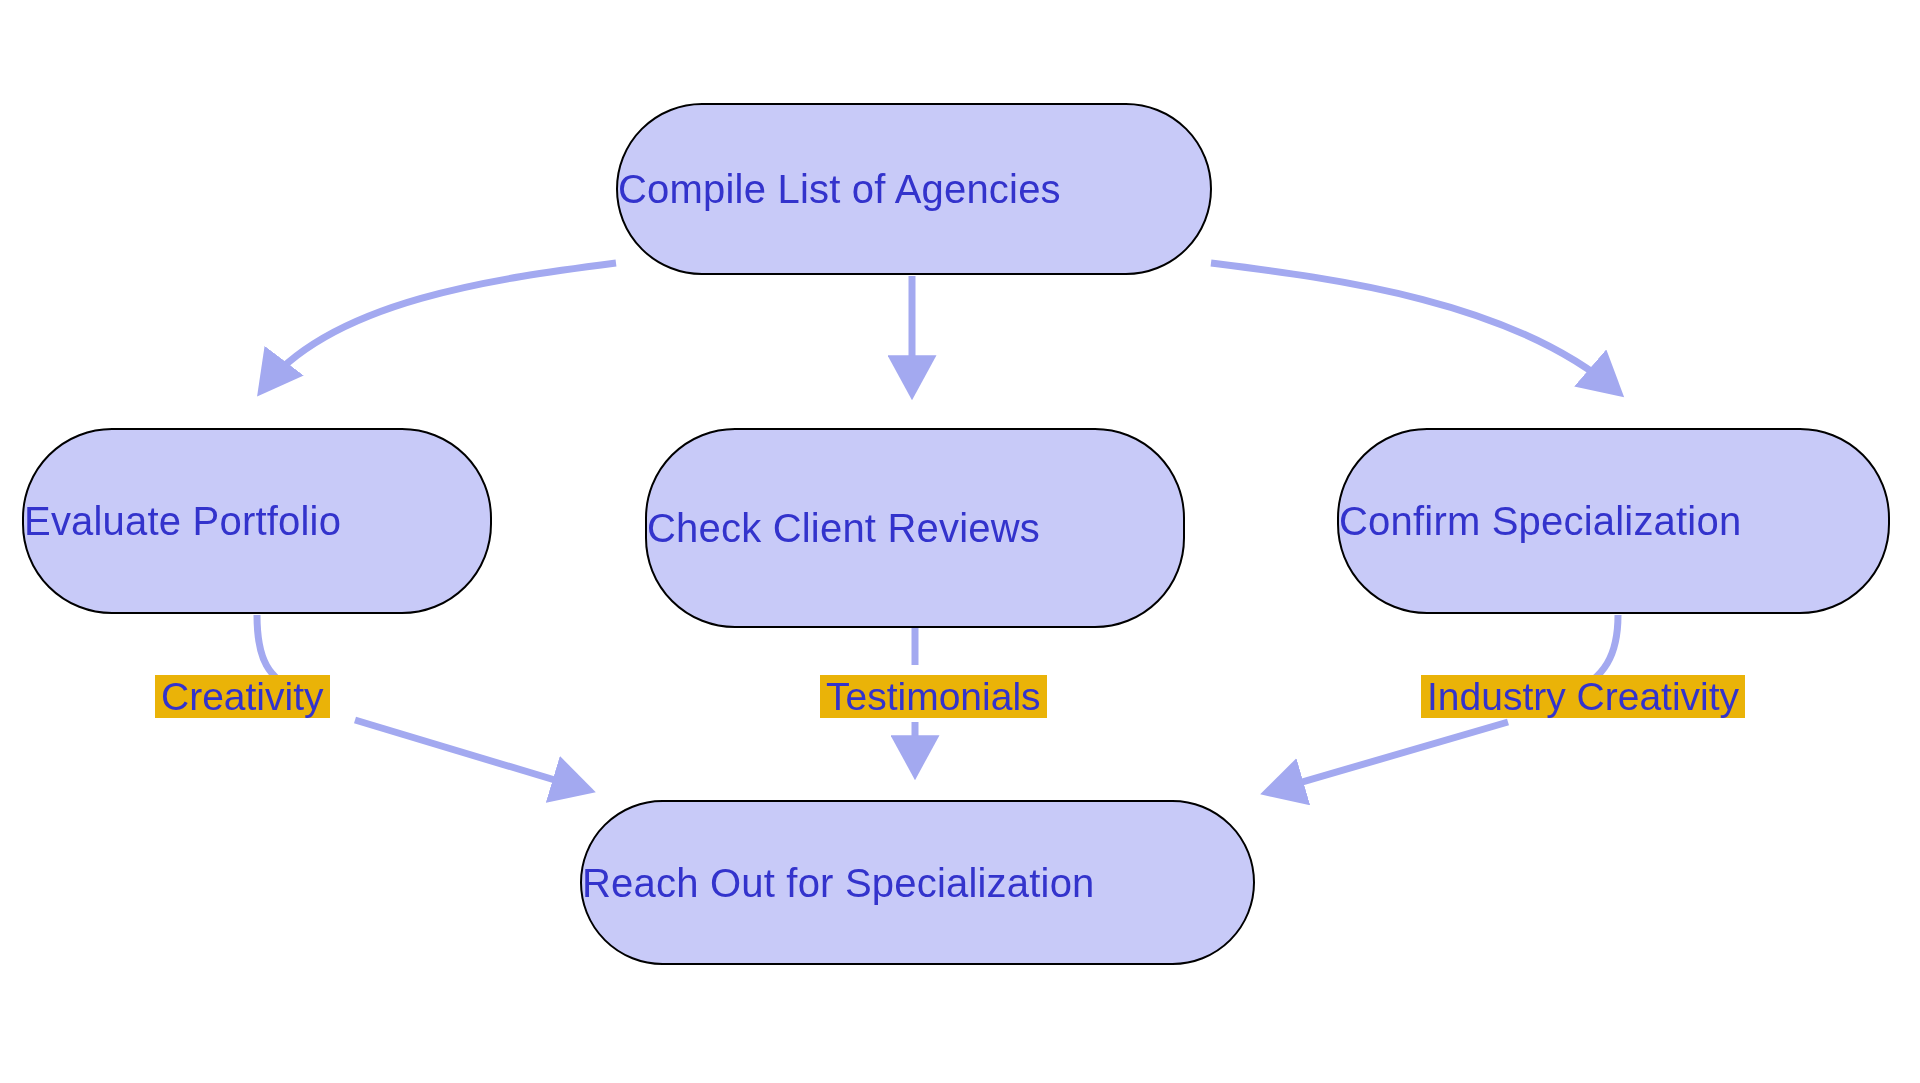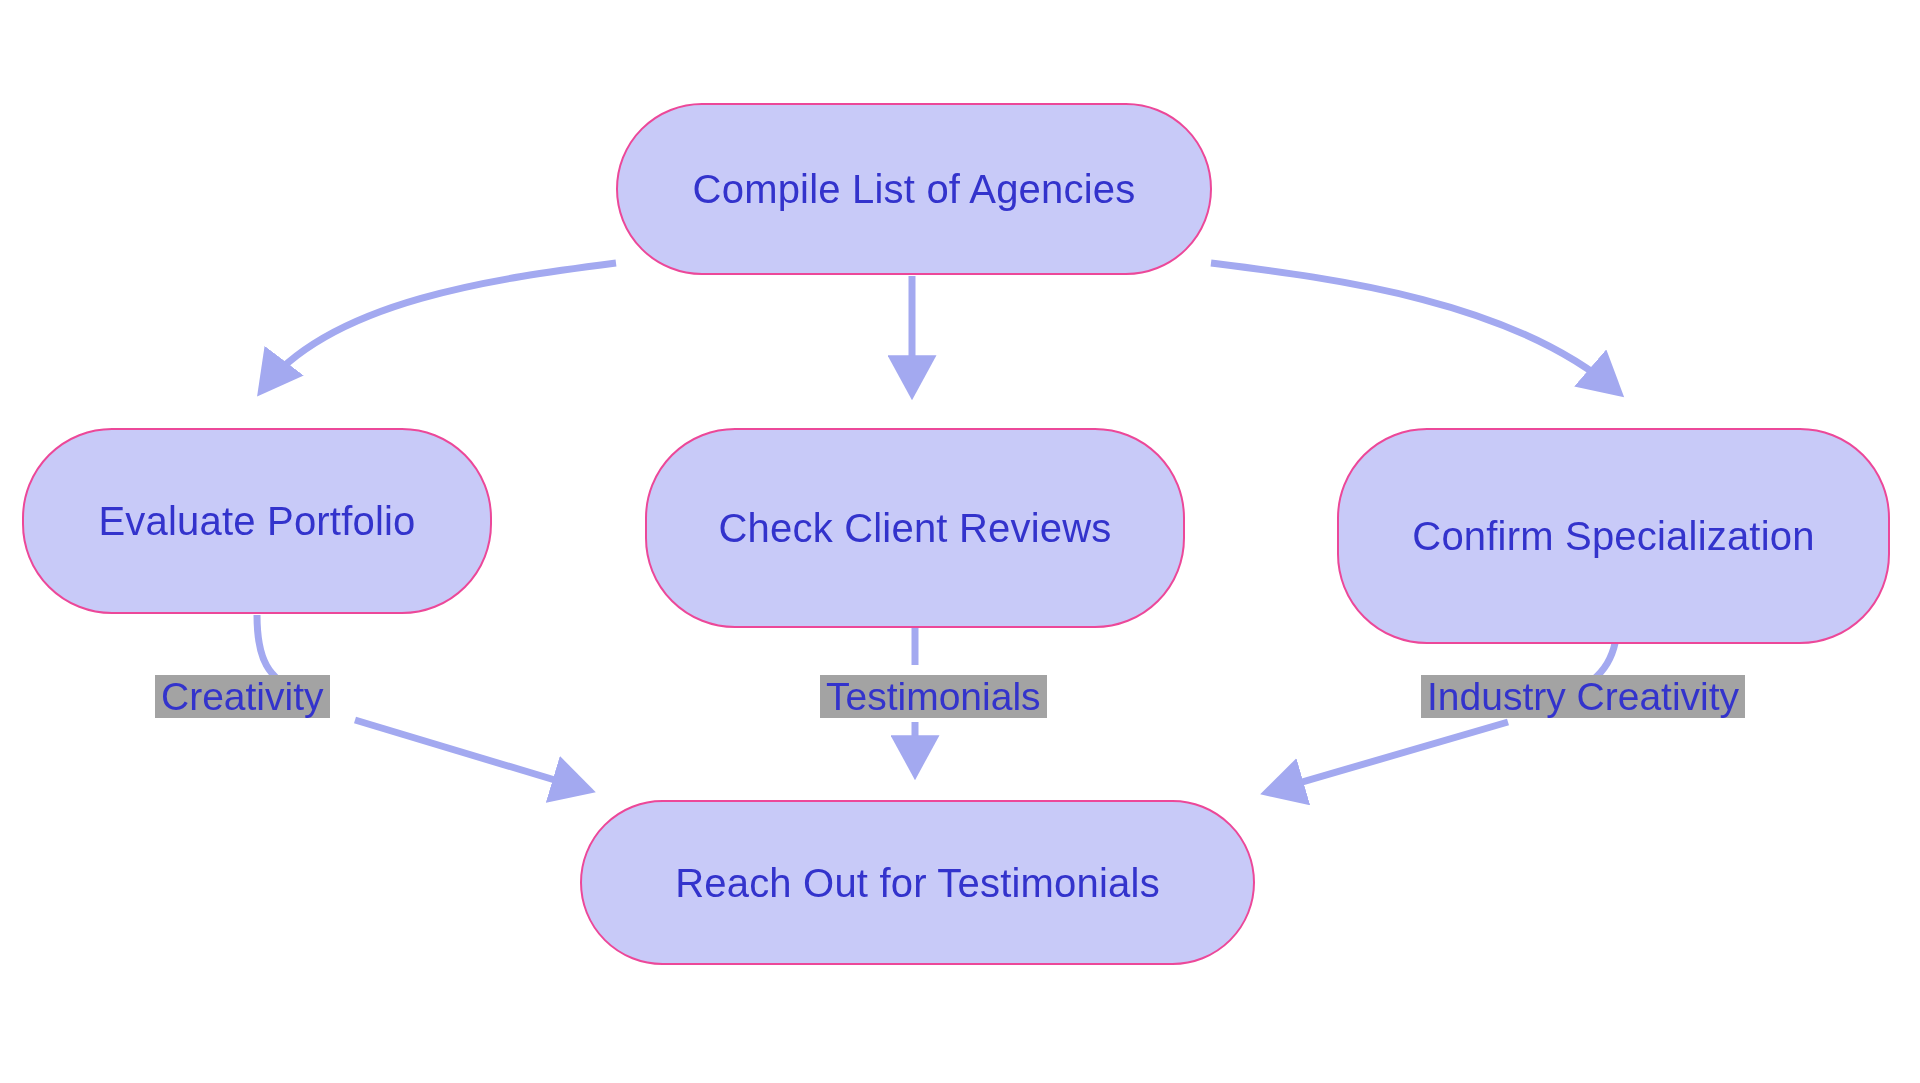--- a/index.html
+++ b/index.html
@@ -19,51 +19,50 @@
     position: absolute;
     left: 0;
     top: 0;
     width: 1920px;
     height: 1083px;
   }
   .node {
     position: absolute;
     box-sizing: border-box;
     background: #c8caf8;
-    border: 2px solid #ec4899;
+    border: 2px solid #000000;
     border-radius: 90px;
     display: flex;
     align-items: center;
-    justify-content: center;
     z-index: 3;
   }
   .node-label {
     color: #3333cc;
     font-size: 40px;
     font-weight: 400;
     letter-spacing: 0.2px;
     white-space: nowrap;
     line-height: 1;
   }
   .edge-label {
     position: absolute;
     color: #3333cc;
     font-size: 39px;
     font-weight: 400;
     white-space: nowrap;
     line-height: 1;
     z-index: 4;
-    background: #a3a3a3;
+    background: #eab308;
     padding: 2px 6px;
   }
   
   #node-start    { left: 616px;  top: 103px; width: 596px; height: 172px; }
   #node-eval     { left: 22px;   top: 428px; width: 470px; height: 186px; }
   #node-reviews  { left: 645px;  top: 428px; width: 540px; height: 200px; }
-  #node-spec     { left: 1337px; top: 428px; width: 553px; height: 216px; }
+  #node-spec     { left: 1337px; top: 428px; width: 553px; height: 186px; }
   #node-reach    { left: 580px;  top: 800px; width: 675px; height: 165px; }
   
   #label-creativity  { left: 155px;  top: 675px; }
   #label-testimonials{ left: 792px;  top: 675px; margin-left: 28px; }
   #label-industry    { left: 1421px; top: 675px; }
 </style>
 </head>
 <body>
 
 <div id="canvas">
@@ -101,21 +100,21 @@
 
   <div class="node" id="node-reviews">
     <span class="node-label">Check Client Reviews</span>
   </div>
 
   <div class="node" id="node-spec">
     <span class="node-label">Confirm Specialization</span>
   </div>
 
   <div class="node" id="node-reach">
-    <span class="node-label">Reach Out for Testimonials</span>
+    <span class="node-label">Reach Out for Specialization</span>
   </div>
 
   <div class="edge-label" id="label-creativity">Creativity</div>
 
   <div class="edge-label" id="label-testimonials">Testimonials</div>
 
   <div class="edge-label" id="label-industry">Industry Creativity</div>
 
 </div>
 

